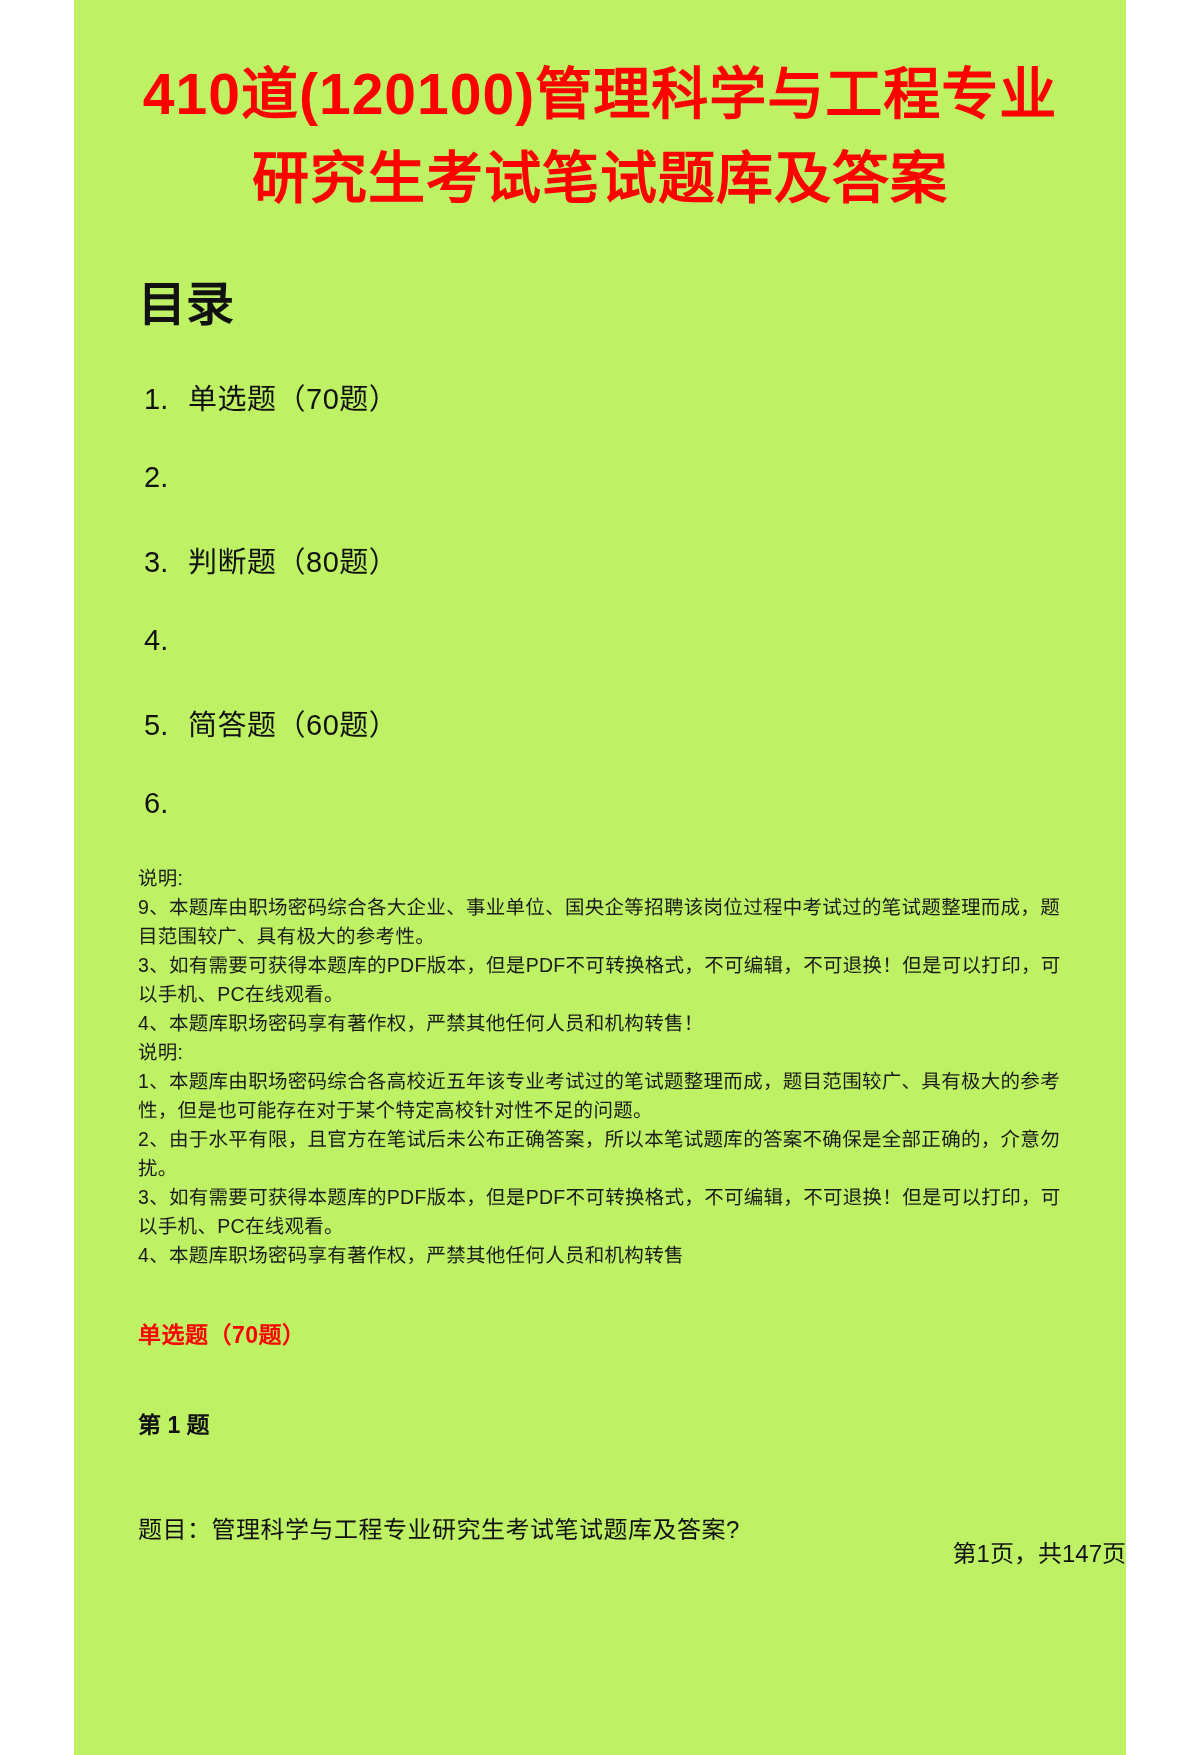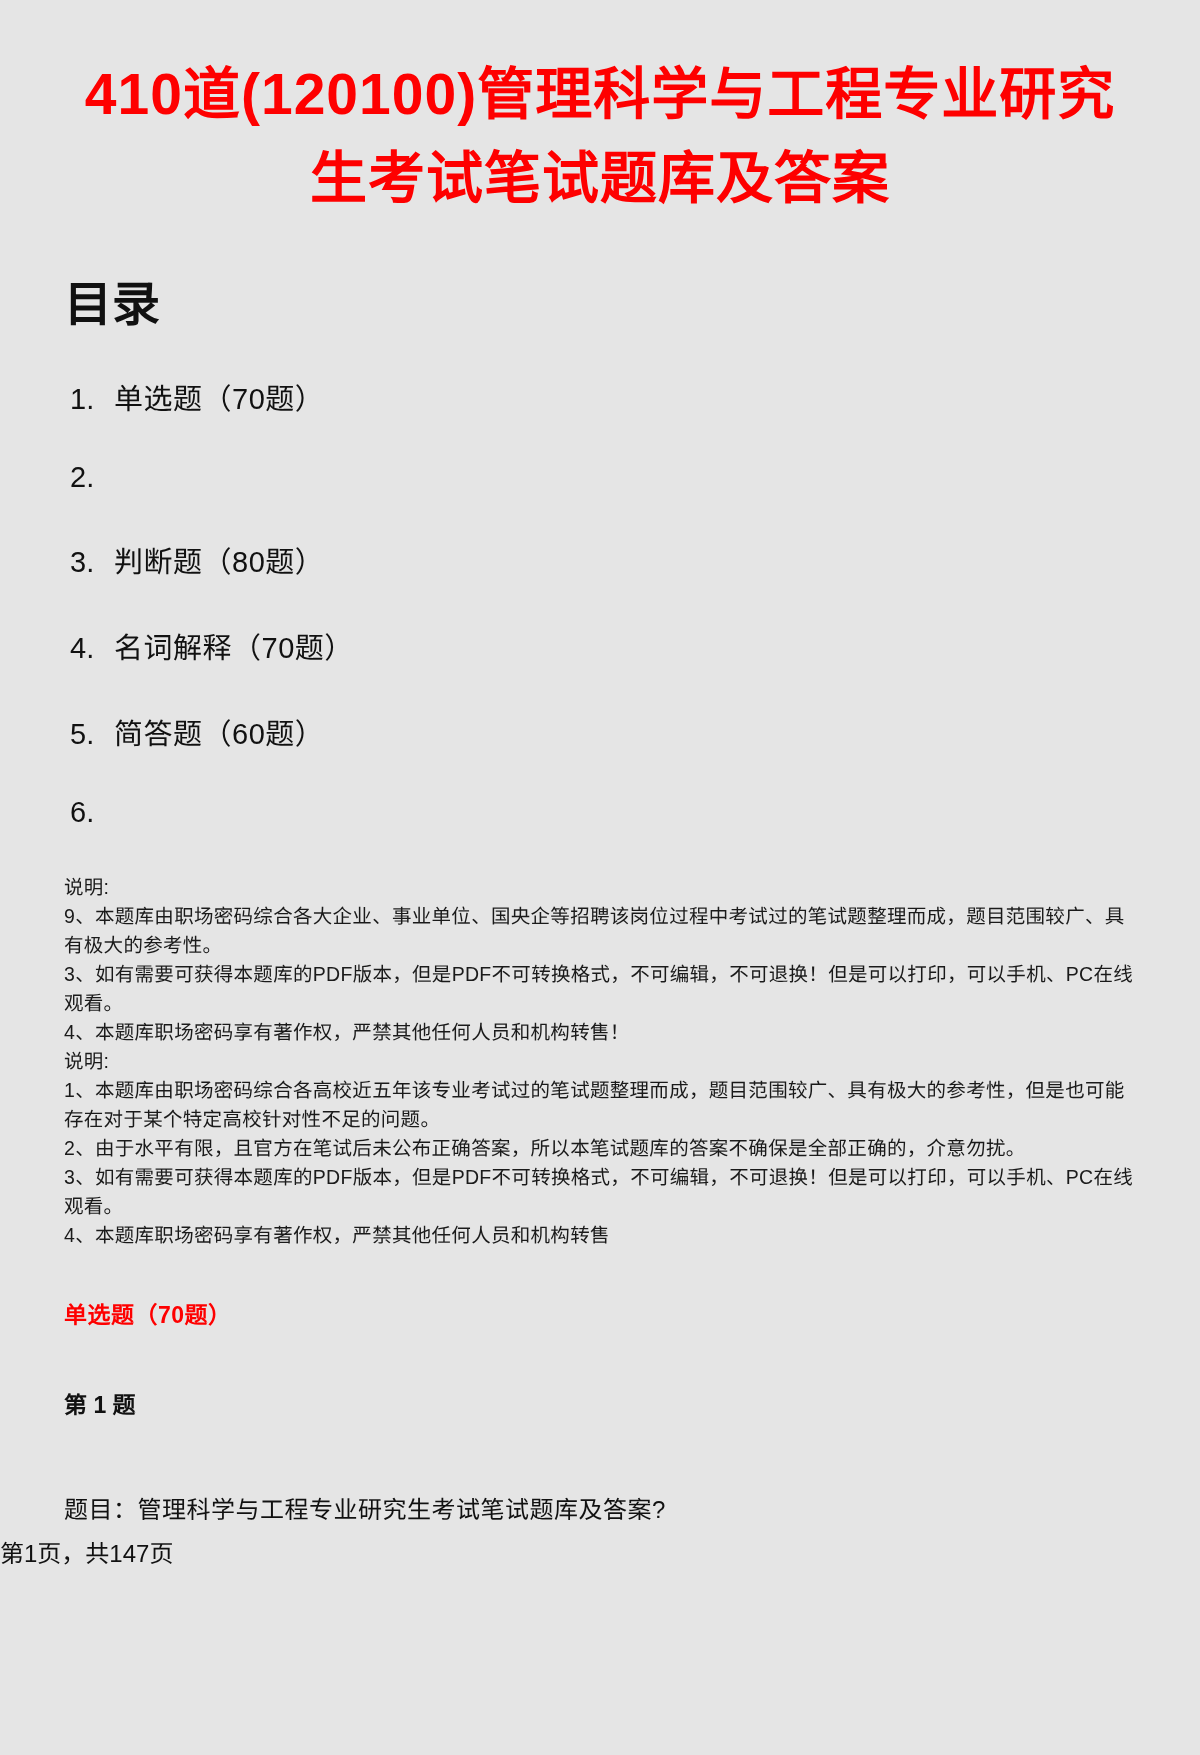--- a/index.html
+++ b/index.html
@@ -7,24 +7,24 @@
     --text-black:#111111;
   }
   *{box-sizing:border-box;margin:0;padding:0;}
   html,body{background:#ffffff;}
   body{
     font-family:"Liberation Sans","DejaVu Sans",sans-serif;
     color:var(--text-black);
   }
   .page{
     position:relative;
-    width:1200px;
+    width:1052px;
     height:1755px;
     margin:0 auto;
-    background:#e5e5e5;
+    background:#bef264;
     padding:0 64px;
     overflow:hidden;
   }
   .doc-title{
     margin-top:52px;
     text-align:center;
     font-size:57px;
     line-height:1.48;
     font-weight:bold;
     color:var(--accent-red);
@@ -80,21 +80,21 @@
     margin-top:70px;
     font-size:24px;
     color:var(--text-black);
     letter-spacing:0.5px;
   }
   .page-footer{
     position:absolute;
     left:0;
     right:0;
     bottom:186px;
-    text-align:left;
+    text-align:right;
     font-size:24px;
     color:var(--text-black);
   }
 </style>
 </head>
 <body>
 
 <div class="page">
 
   <h1 class="doc-title">410道(120100)管理科学与工程专业研究生考试笔试题库及答案</h1>
@@ -108,21 +108,20 @@
     </li>
     <li class="toc-item">
       <span class="toc-num">2.</span>
     </li>
     <li class="toc-item">
       <span class="toc-num">3.</span>
       <span class="toc-label">判断题（80题）</span>
     </li>
     <li class="toc-item">
       <span class="toc-num">4.</span>
-      <span class="toc-label">名词解释（70题）</span>
     </li>
     <li class="toc-item">
       <span class="toc-num">5.</span>
       <span class="toc-label">简答题（60题）</span>
     </li>
     <li class="toc-item">
       <span class="toc-num">6.</span>
     </li>
   </ol>
 

